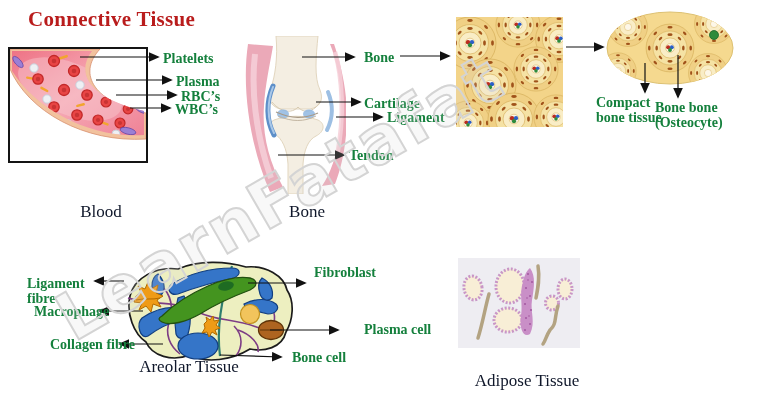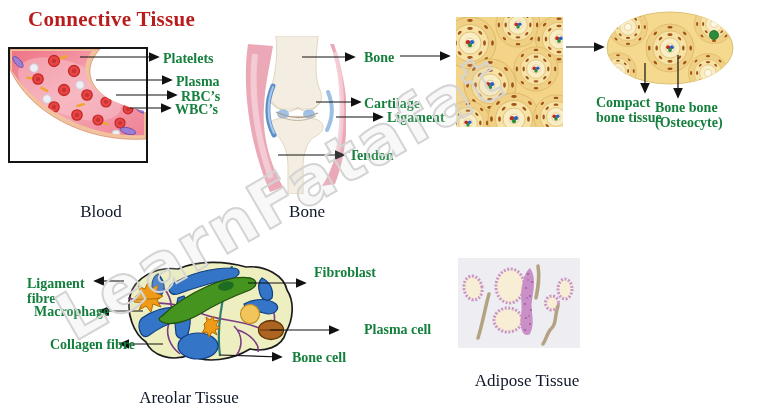--- a/index.html
+++ b/index.html
@@ -380,16 +380,16 @@
 
 <div class="lbl wrap txt" style="left:27px;top:276px;width:64px;">Ligament fibre</div>
 <div class="lbl txt" style="left:34px;top:304px;">Macrophage</div>
 <div class="lbl txt" style="left:50px;top:337px;">Collagen fibre</div>
 <div class="lbl txt" style="left:314px;top:265px;text-align:right;">Fibroblast</div>
 <div class="lbl txt" style="left:364px;top:322px;">Plasma cell</div>
 <div class="lbl txt" style="left:292px;top:350px;">Bone cell</div>
 
 <div class="cap txt" style="left:61px;top:202px;width:80px;">Blood</div>
 <div class="cap txt" style="left:267px;top:202px;width:80px;">Bone</div>
-<div class="cap txt" style="left:104px;top:388px;width:170px;">Areolar Tissue</div>
+<div class="cap txt" style="left:104px;top:357px;width:170px;">Areolar Tissue</div>
 <div class="cap txt" style="left:442px;top:371px;width:170px;">Adipose Tissue</div>
 
 <div class="watermark">LearnFatafat</div>
 
 </body></html>

